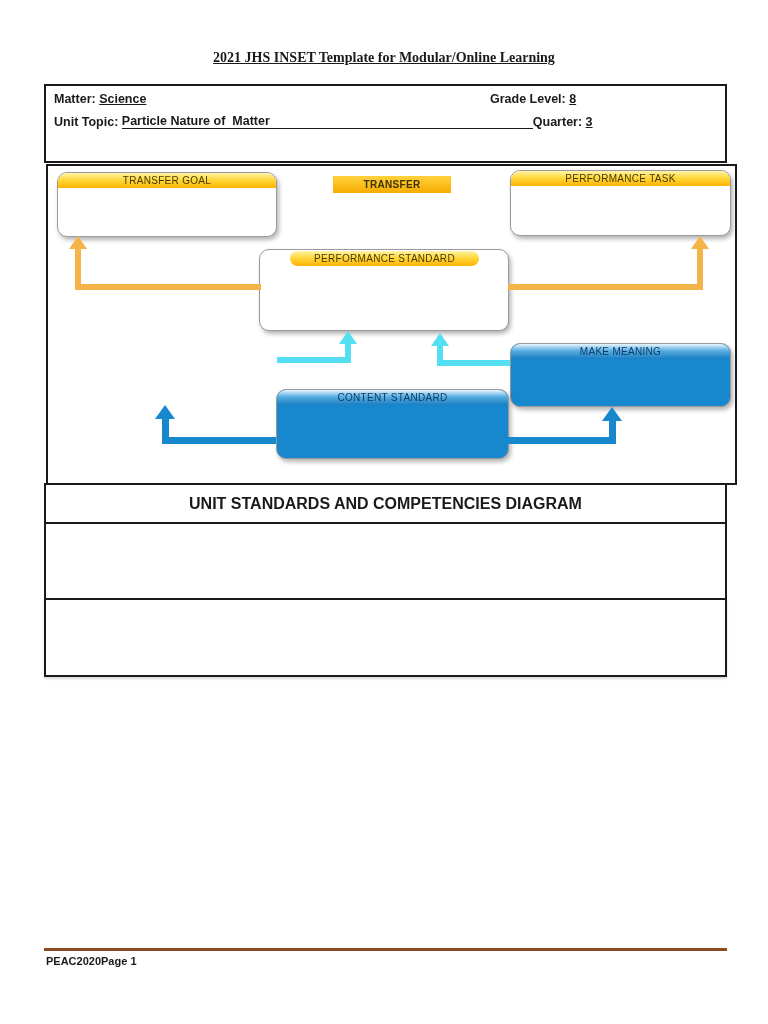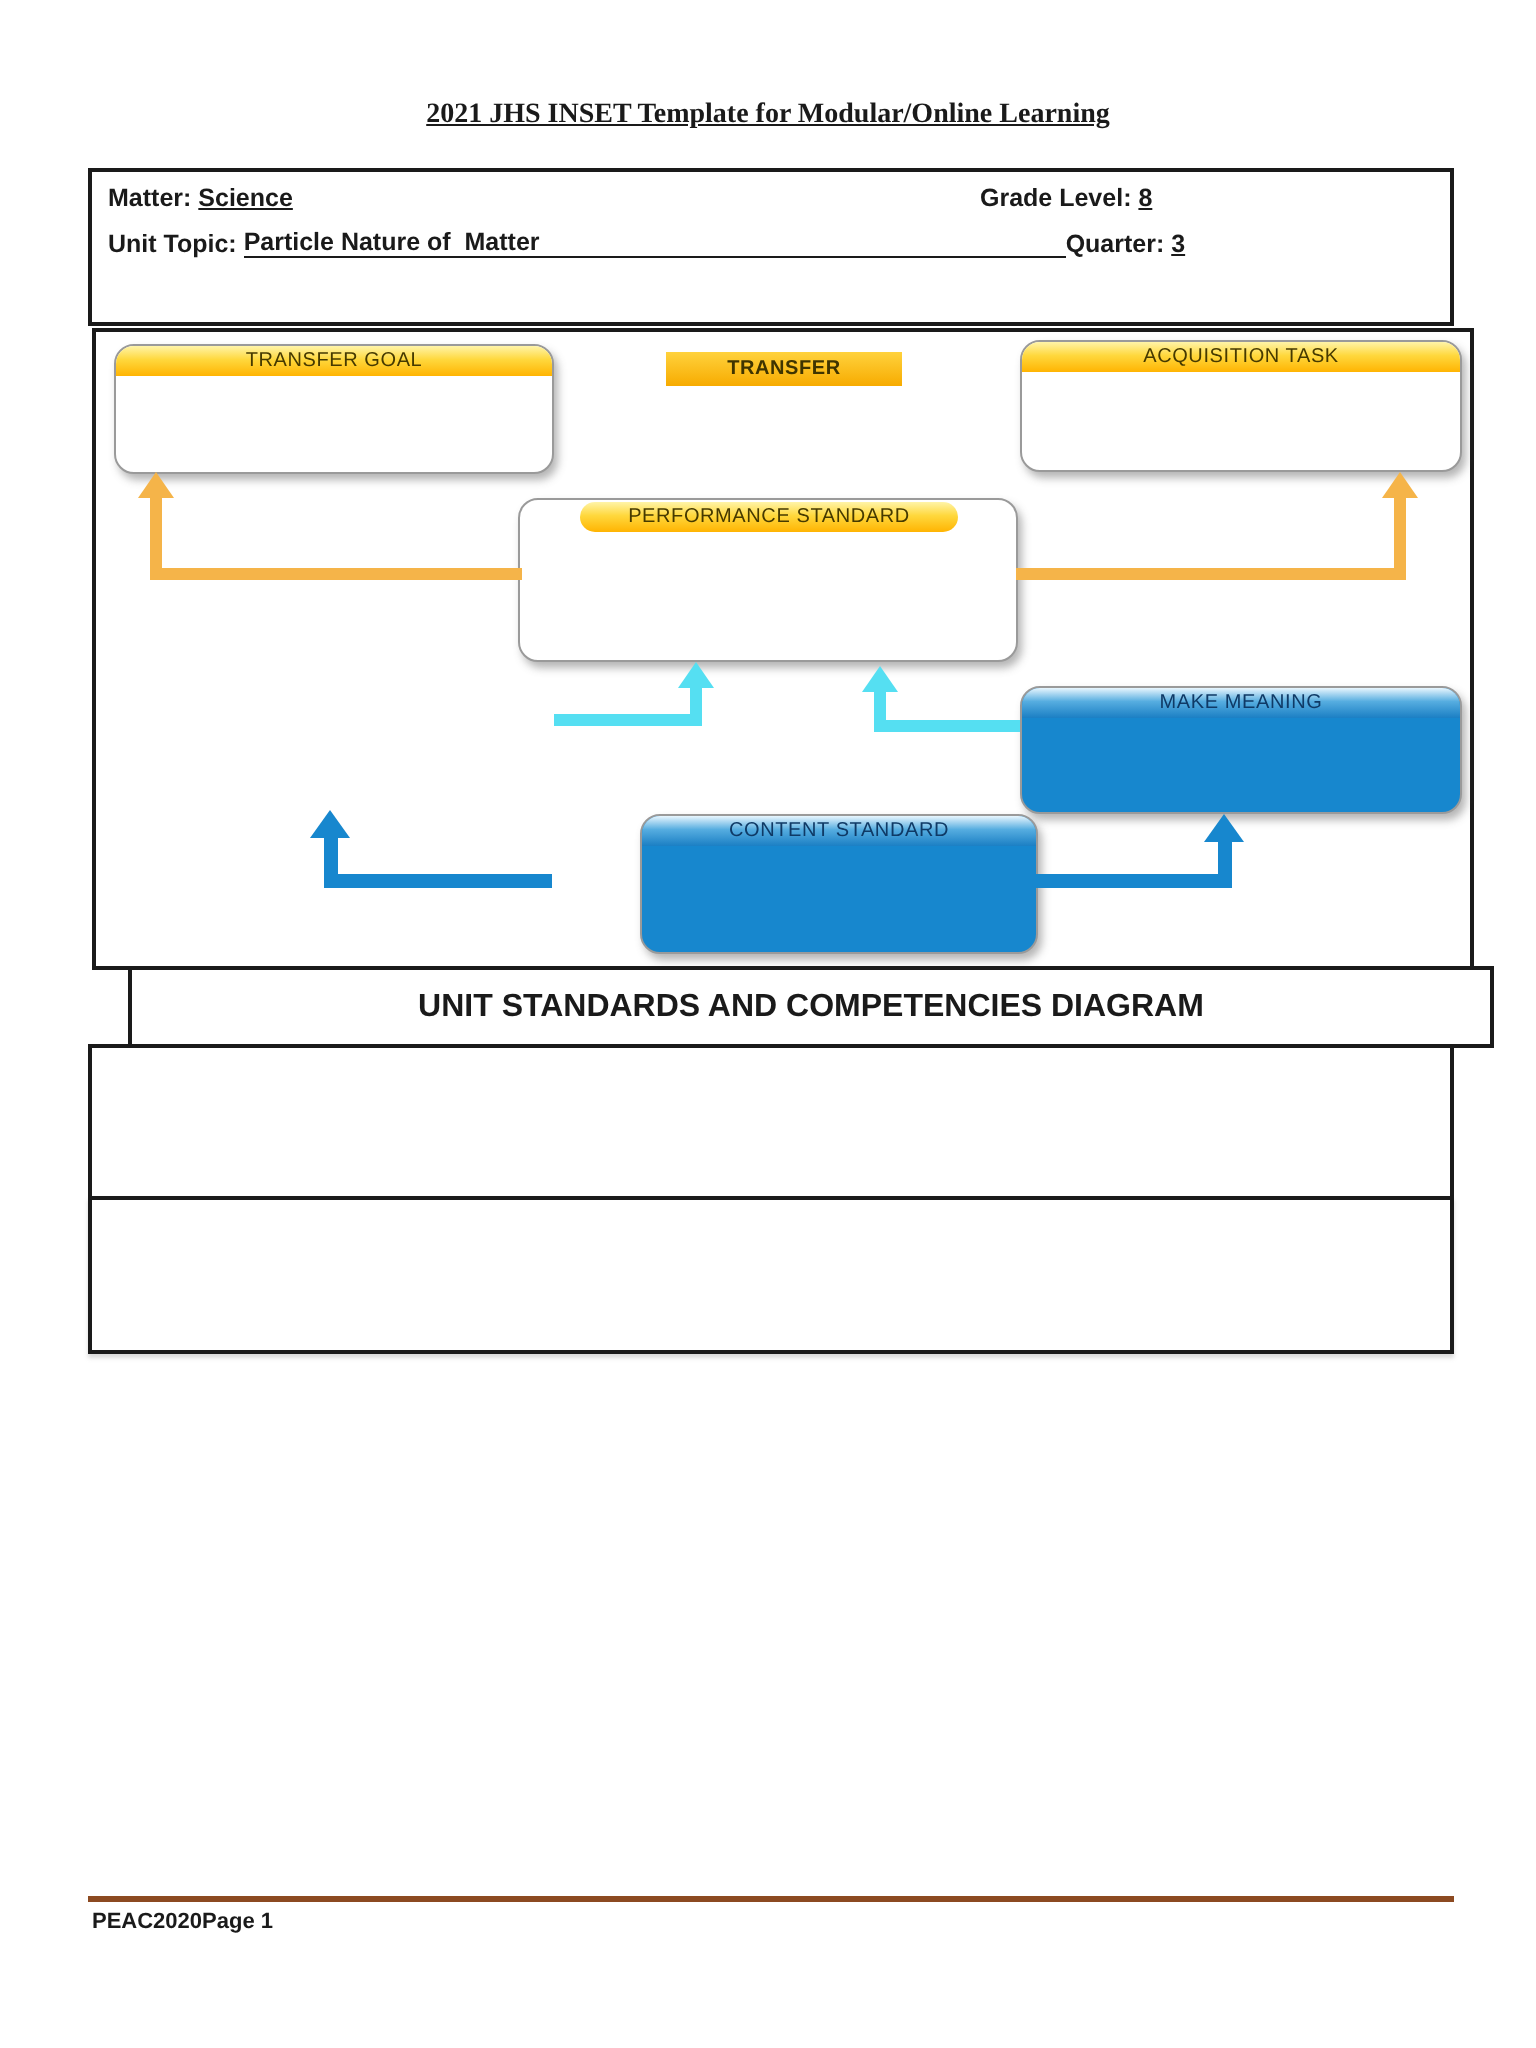--- a/index.html
+++ b/index.html
@@ -103,21 +103,20 @@
   .head-blue   { border-left: 10px solid transparent; border-right: 10px solid transparent; border-bottom: 14px solid #1787ce; }
 
   
   .diagram-title-row {
     position: absolute;
     left: 44px; top: 483px; width: 683px; height: 41px;
     border: 2px solid #1a1a1a;
     display: flex; align-items: center; justify-content: center;
     font-weight: bold; font-size: 16px;
     background: #fff;
-    margin-left: 20px;
   }
   .empty-row-1 {
     position: absolute;
     left: 44px; top: 522px; width: 683px; height: 78px;
     border: 2px solid #1a1a1a; background: #fff;
   }
   .empty-row-2 {
     position: absolute;
     left: 44px; top: 598px; width: 683px; height: 79px;
     border: 2px solid #1a1a1a; background: #fff;
@@ -154,36 +153,36 @@
   <div class="diagram-frame">
 
     <div class="node yellow" style="left:9px; top:6px; width:220px; height:65px;">
       <div class="node-header">TRANSFER GOAL</div>
       <div class="node-body"></div>
     </div>
 
     <div class="badge">TRANSFER</div>
 
     <div class="node yellow" style="left:462px; top:4px; width:221px; height:66px;">
-      <div class="node-header">ACQUISITION TASK</div>
+      <div class="node-header">PERFORMANCE TASK</div>
       <div class="node-body"></div>
     </div>
 
     <div class="node yellow" style="left:211px; top:83px; width:250px; height:82px;">
       <div class="node-header pill">PERFORMANCE STANDARD</div>
       <div class="node-body"></div>
     </div>
 
 
     <div class="node blue" style="left:462px; top:177px; width:221px; height:64px;">
       <div class="node-header">MAKE MEANING</div>
       <div class="node-body"></div>
     </div>
 
-    <div class="node blue" style="left:228px; top:241px; width:199px; height:70px;margin-left:44px;">
+    <div class="node blue" style="left:228px; top:223px; width:233px; height:70px;">
       <div class="node-header">CONTENT STANDARD</div>
       <div class="node-body"></div>
     </div>
 
     <div class="seg orange" style="left:27px; top:118px; width:186px; height:6px;"></div>
     <div class="seg orange" style="left:27px; top:83px; width:6px; height:41px;"></div>
     <div class="head head-orange" style="left:21px; top:70px;"></div>
 
     <div class="seg orange" style="left:460px; top:118px; width:195px; height:6px;"></div>
     <div class="seg orange" style="left:649px; top:83px; width:6px; height:41px;"></div>

